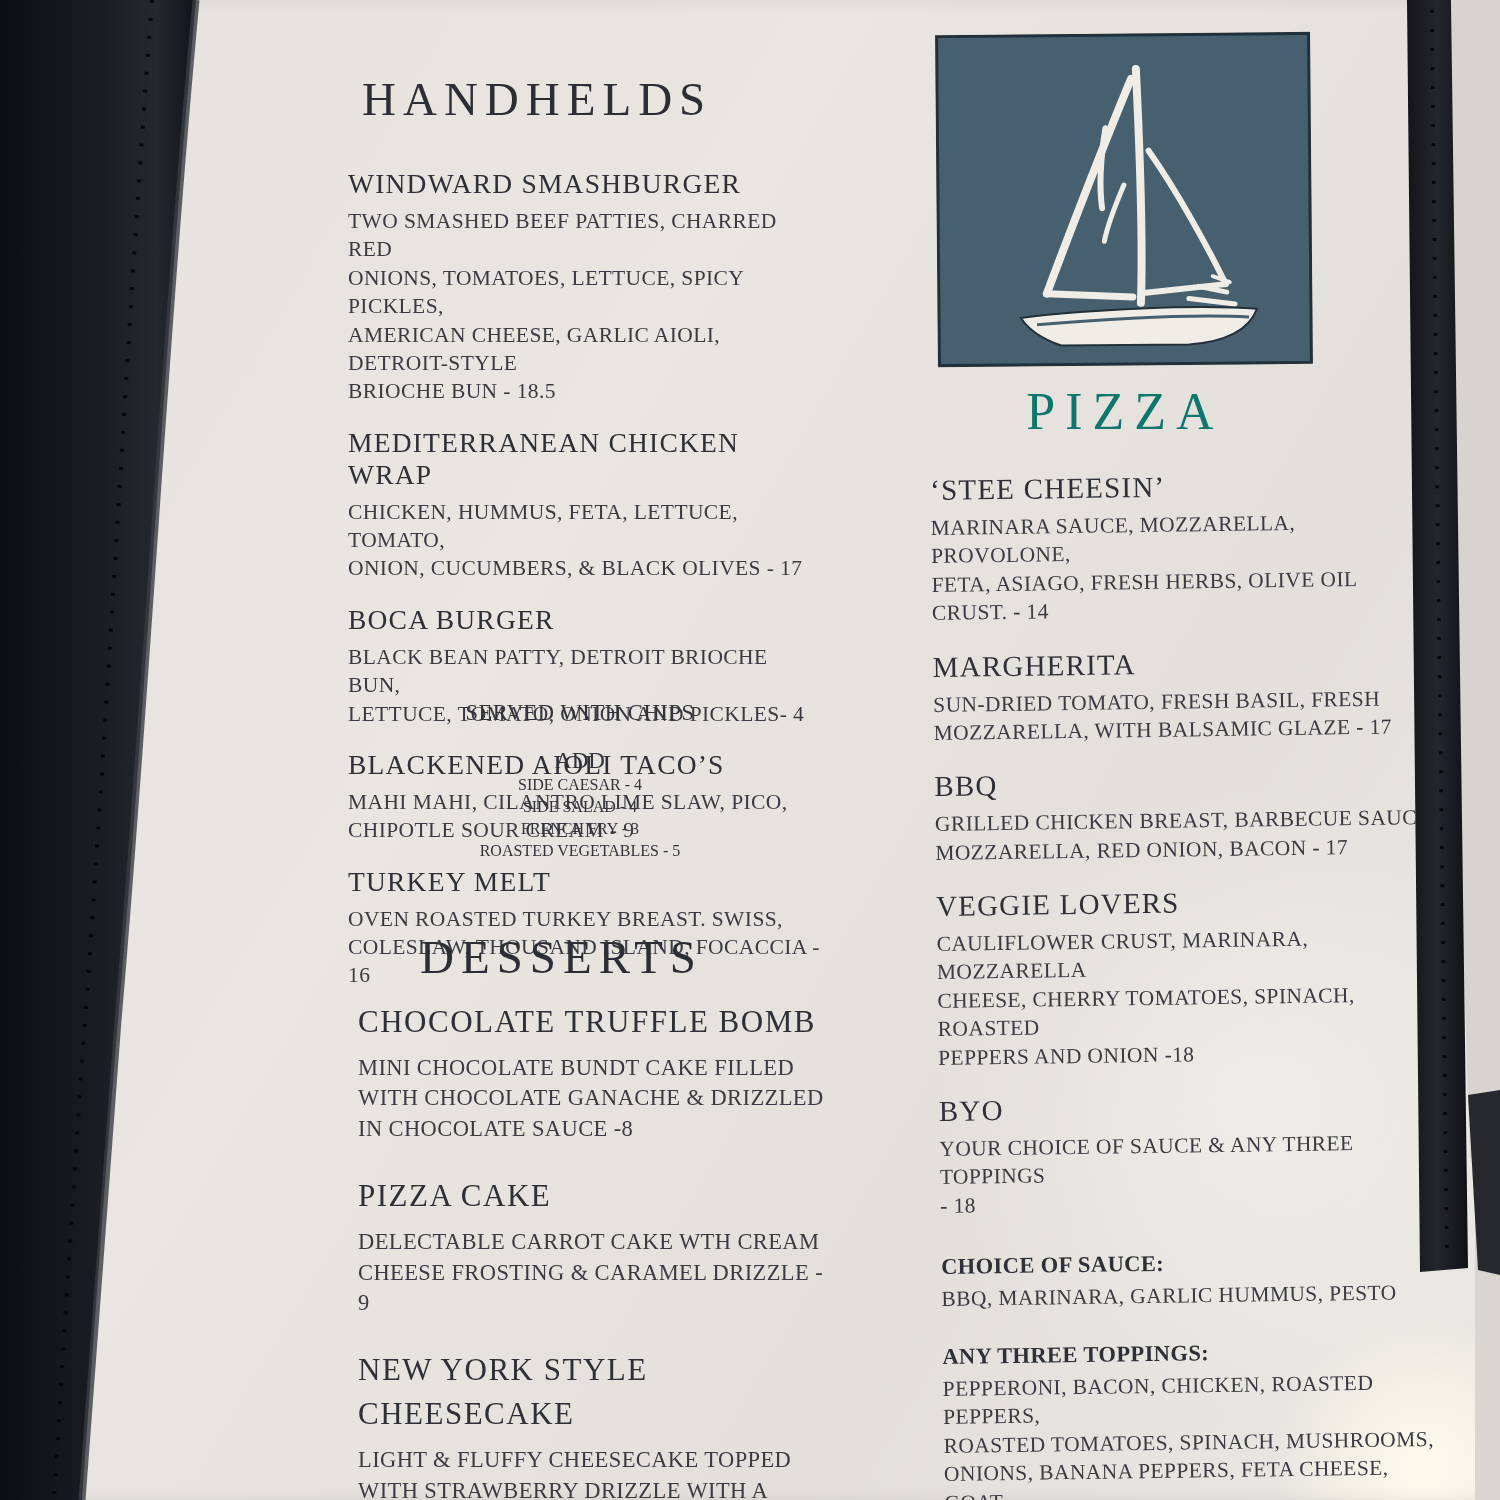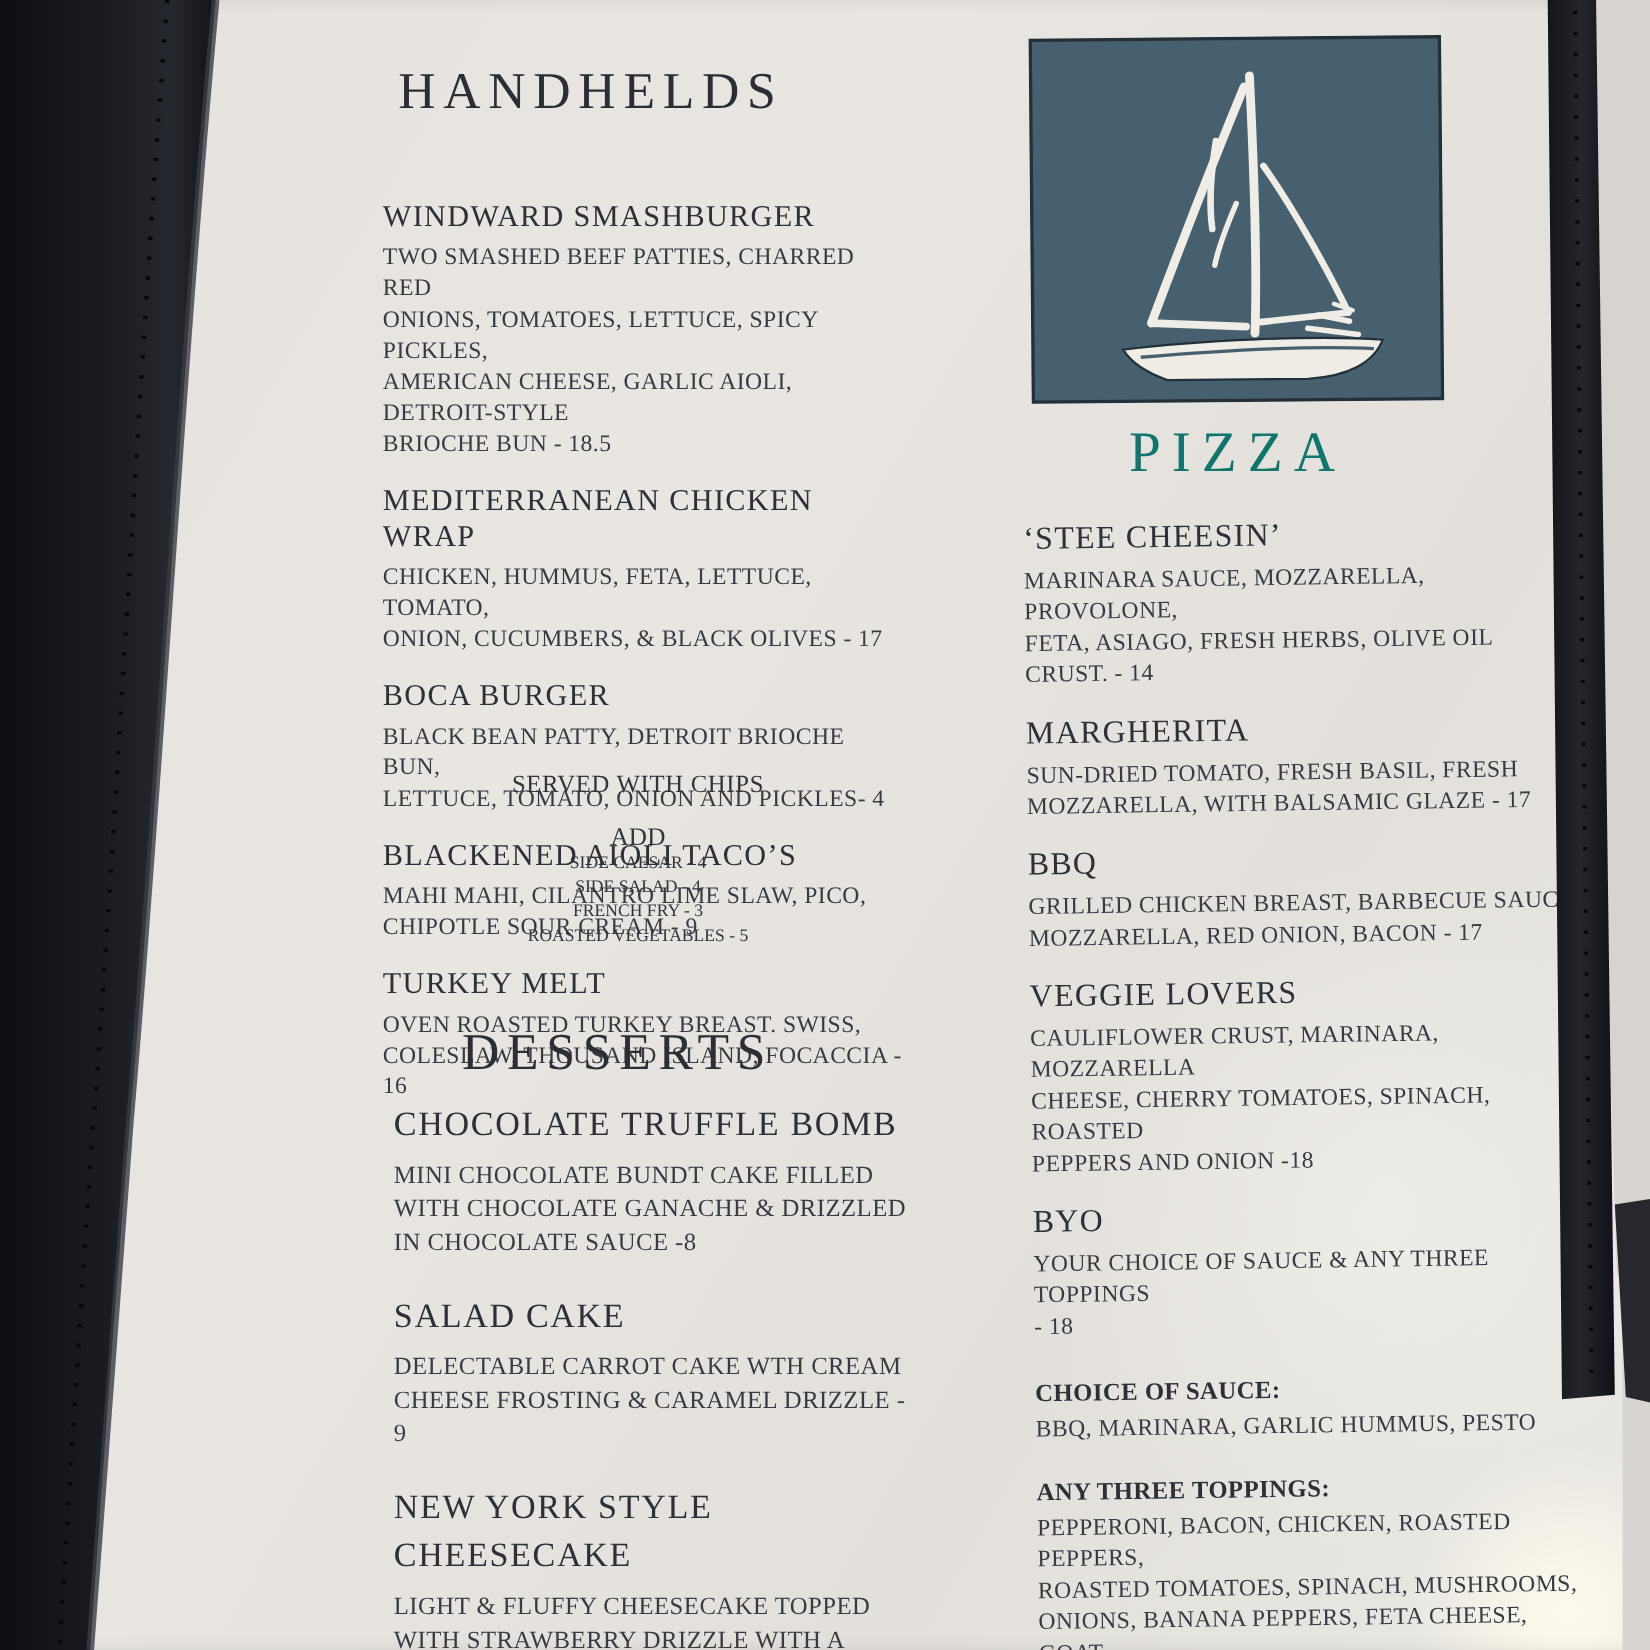--- a/index.html
+++ b/index.html
@@ -47,25 +47,25 @@
   .bold-label{font-size:22.5px;font-weight:bold;letter-spacing:.4px;margin-bottom:5px;color:#2e3037;}
   .plain-list{font-size:21.5px;letter-spacing:.4px;line-height:1.33;white-space:pre-line;color:#3a3b42;}
   .sauce-block{margin-top:34px;}
   .toppings-block{margin-top:30px;}
 </style>
 </head>
 <body>
 
 <div id="paper"></div>
 
-<div class="col-left" style="left:362px;top:56px;">
+<div class="col-left" style="left:362px;top:72px;">
   <h1 class="section">HANDHELDS</h1>
 </div>
 
-<div class="col-left" style="left:348px;top:168px;width:475px;margin-top:12px;">
+<div class="col-left" style="left:348px;top:168px;width:475px;">
   <div class="item">
     <div class="item-name">WINDWARD SMASHBURGER</div>
     <div class="item-desc">TWO SMASHED BEEF PATTIES, CHARRED RED
 ONIONS, TOMATOES, LETTUCE, SPICY PICKLES,
 AMERICAN CHEESE, GARLIC AIOLI, DETROIT-STYLE
 BRIOCHE BUN - 18.5</div>
   </div>
   <div class="item">
     <div class="item-name">MEDITERRANEAN CHICKEN WRAP</div>
     <div class="item-desc">CHICKEN, HUMMUS, FETA, LETTUCE, TOMATO,
@@ -102,21 +102,21 @@
 </div>
 
 <div class="col-left" style="left:358px;top:1000px;width:472px;">
   <div class="item dessert">
     <div class="item-name">CHOCOLATE TRUFFLE BOMB</div>
     <div class="item-desc">MINI CHOCOLATE BUNDT CAKE FILLED
 WITH CHOCOLATE GANACHE &amp; DRIZZLED
 IN CHOCOLATE SAUCE -8</div>
   </div>
   <div class="item dessert">
-    <div class="item-name">SALAD CAKE</div>
+    <div class="item-name">PIZZA CAKE</div>
     <div class="item-desc">DELECTABLE CARROT CAKE WTH CREAM
 CHEESE FROSTING &amp; CARAMEL DRIZZLE - 9</div>
   </div>
   <div class="item dessert">
     <div class="item-name">NEW YORK STYLE
 CHEESECAKE</div>
     <div class="item-desc">LIGHT &amp; FLUFFY CHEESECAKE TOPPED
 WITH STRAWBERRY DRIZZLE WITH A
 DOLLOP OF WHIPPED CREAM - 9</div>
   </div>

